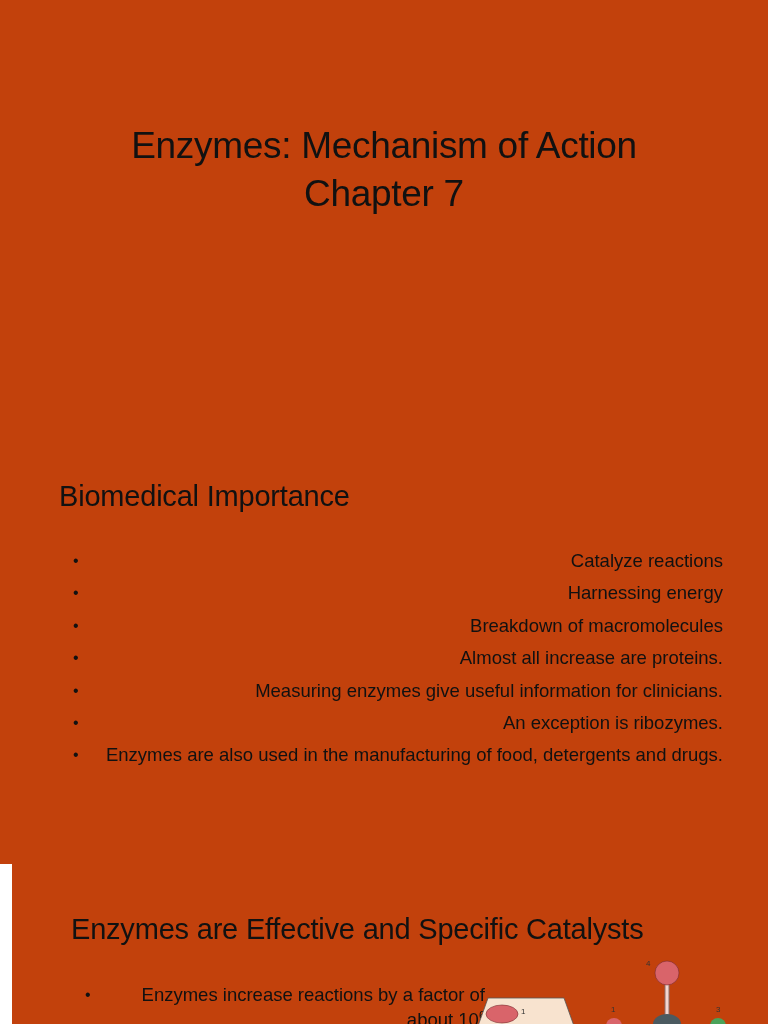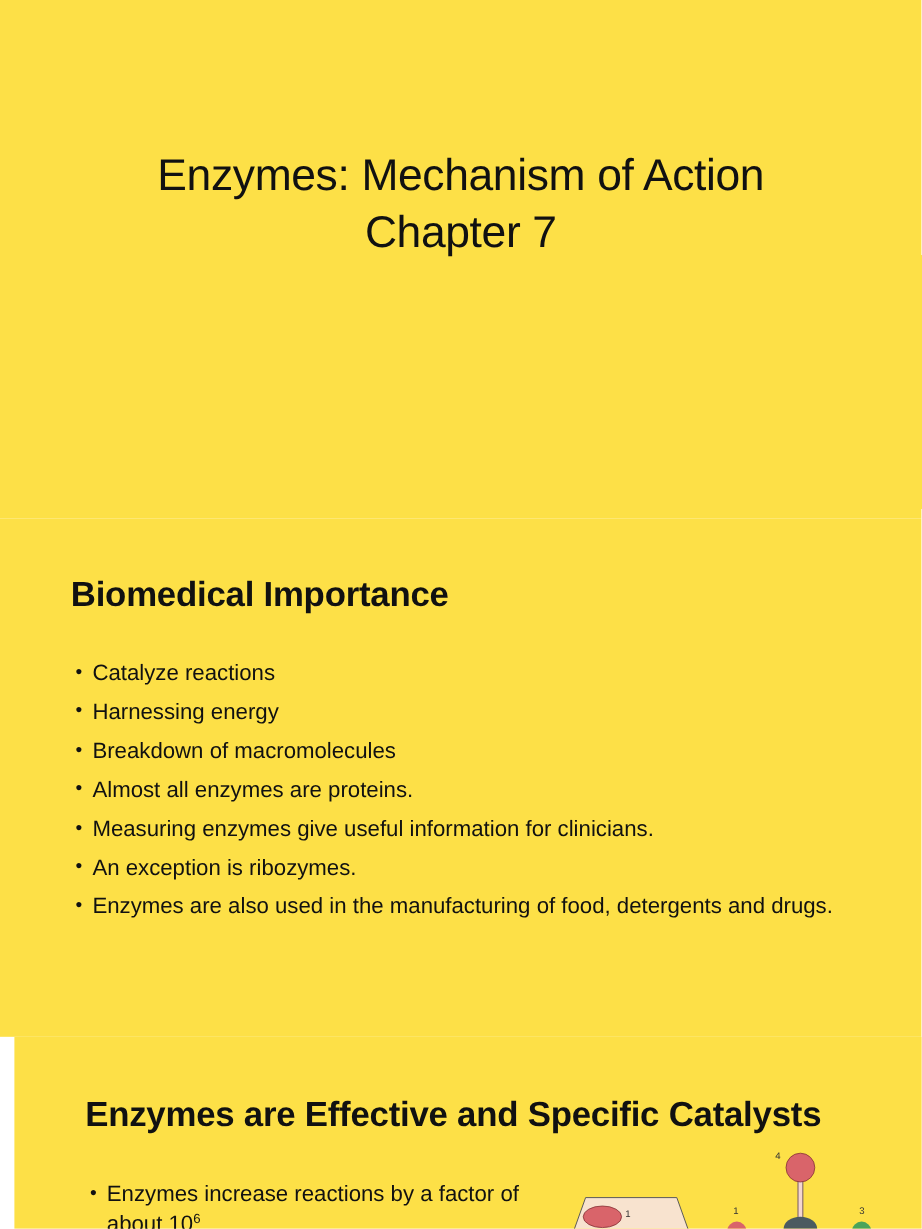--- a/index.html
+++ b/index.html
@@ -12,21 +12,21 @@
       height: 1024px;
       overflow: hidden;
       position: relative;
       font-family: "Liberation Sans", "DejaVu Sans", sans-serif;
       color: #111111;
     }
     .slide {
       position: absolute;
       left: 0;
       width: 768px;
-      background: #fde047;
+      background: #c2410c;
     }
     
     .slide-title {
       top: 0;
       height: 432px;
     }
     .title-block {
       position: absolute;
       top: 122px;
       left: 0;
@@ -44,36 +44,37 @@
     
     .slide-bio {
       top: 432px;
       height: 432px;
     }
     .slide-heading {
       position: absolute;
       left: 59px;
       font-size: 29px;
       line-height: 36px;
-      font-weight: bold;
+      font-weight: normal;
       color: #111;
       margin: 0;
       letter-spacing: -0.2px;
     }
     .slide-bio .slide-heading {
       top: 46px;
     }
     .bullets {
       position: absolute;
-      left: 63px;
+      left: 73px;
       margin: 0;
       padding: 0;
       list-style: none;
       font-size: 18.5px;
       color: #111;
+      text-align: right;
     }
     .slide-bio .bullets {
       top: 117px;
       width: 650px;
     }
     .bullets li {
       position: relative;
       padding-left: 14px;
       line-height: 24px;
       margin-bottom: 8.4px;
@@ -133,21 +134,21 @@
     <li>
         <span class="txt">Catalyze reactions</span>
       </li>
     <li>
         <span class="txt">Harnessing energy</span>
       </li>
     <li>
         <span class="txt">Breakdown of macromolecules</span>
       </li>
     <li>
-        <span class="txt">Almost all enzymes are proteins.</span>
+        <span class="txt">Almost all increase are proteins.</span>
       </li>
     <li>
         <span class="txt">Measuring enzymes give useful information for clinicians.</span>
       </li>
     <li>
         <span class="txt">An exception is ribozymes.</span>
       </li>
     <li>
         <span class="txt">Enzymes are also used in the manufacturing of food, detergents and drugs.</span>
       </li>

